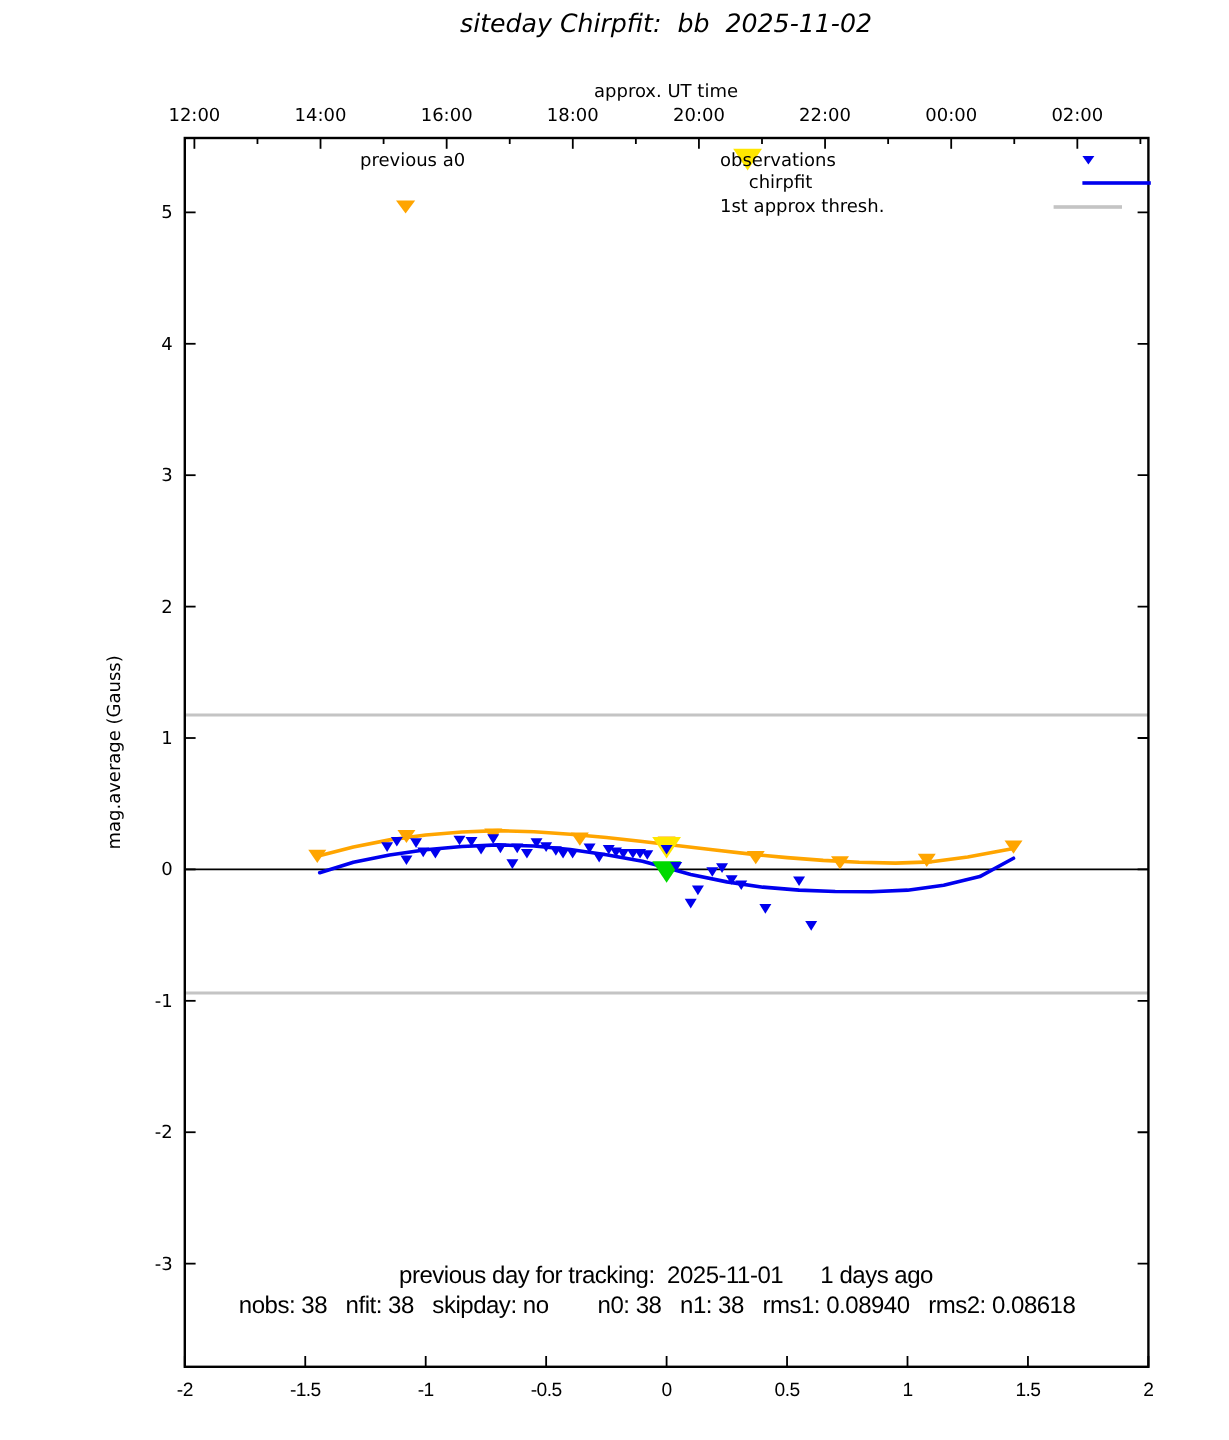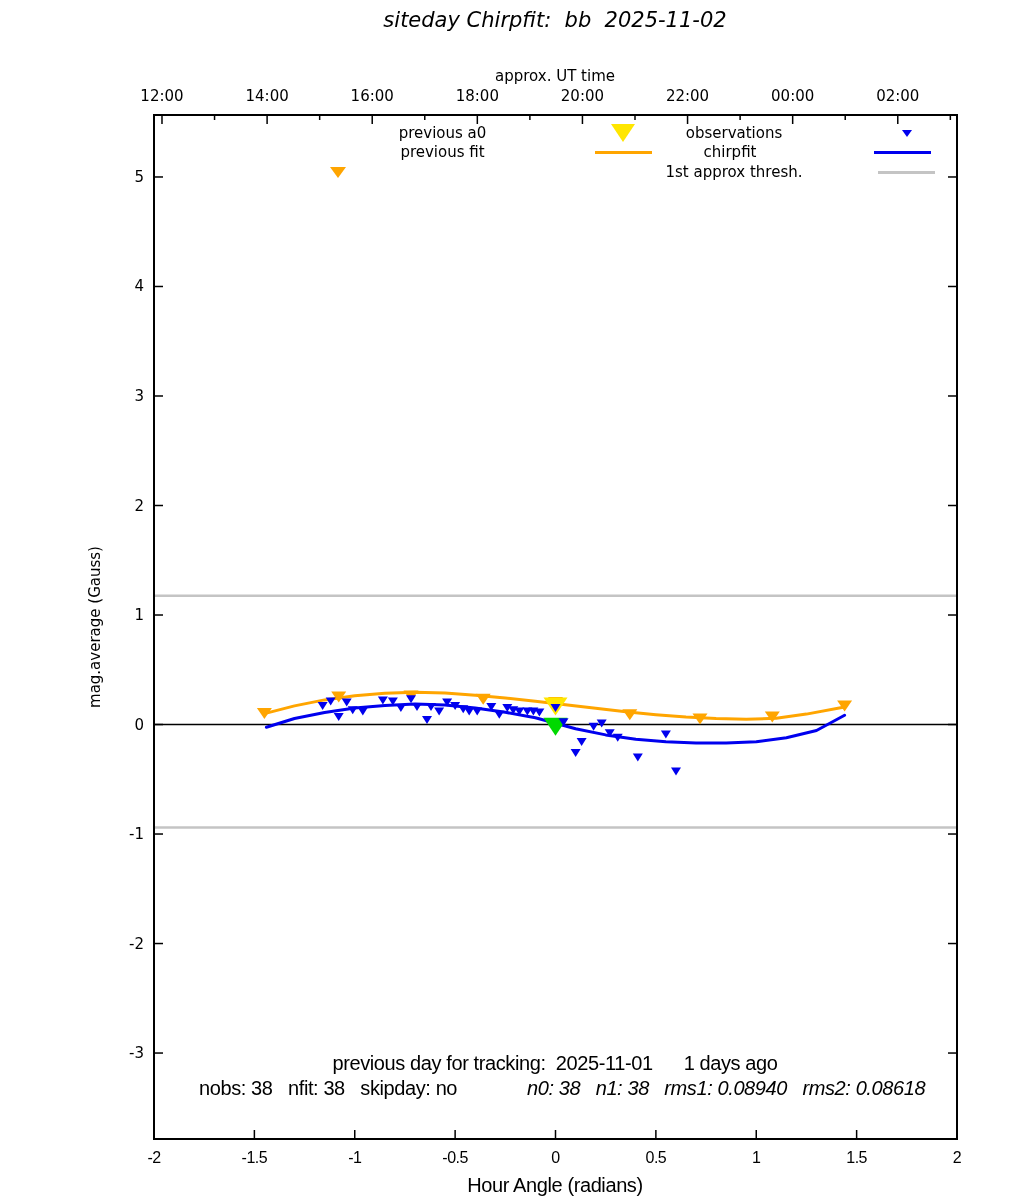--- a/index.html
+++ b/index.html
@@ -9,32 +9,32 @@
   .abslbl{position:absolute;white-space:pre;}
   #title{left:155px;top:8px;width:800px;text-align:center;font-size:21px;font-style:italic;}
   #x2label{left:155px;top:55px;width:800px;text-align:center;font-size:15px;margin-top:12px;}
   #ylabel{left:-55px;top:618px;width:300px;text-align:center;font-size:15px;
           transform:rotate(-90deg);transform-origin:center;}
   #xlabel{left:155px;top:1174px;width:800px;text-align:center;}
   .narrow{font-family:"Liberation Sans",sans-serif;letter-spacing:-0.4px;font-size:20px;}
   .tickf{font-family:"DejaVu Sans",sans-serif;font-size:15px;fill:#000;}
   .tickn{font-family:"Liberation Sans",sans-serif;font-size:16px;letter-spacing:-0.5px;fill:#000;}
   .lrow{position:absolute;display:flex;align-items:center;height:20px;}
-  .ltxt{font-size:15px;text-align:center;white-space:pre;}
+  .ltxt{font-size:15px;text-align:left;white-space:pre;}
   .lcol1 .ltxt{width:285px;}
   .lcol2 .ltxt{width:268px;}
   .lmk{width:76px;display:flex;justify-content:center;align-items:center;}
   .lcol2 .lmk{width:77px;}
   .tri{width:0;height:0;display:inline-block;border-left:12px solid transparent;
        border-right:12px solid transparent;border-top:18px solid #000;}
   .tri.sm{border-left-width:5px;border-right-width:5px;border-top-width:7px;}
   .tri.md{border-left-width:8px;border-right-width:8px;border-top-width:11px;}
   .lseg{display:inline-block;width:57px;height:3px;background:#000;}
   #stats1L{left:199px;top:1077px;}
-  #stats1R{left:527px;top:1077px;font-style:italic;}
+  #stats1R{left:498px;top:1077px;}
   #stats2{left:155px;top:1052px;width:800px;text-align:center;}
 </style>
 </head>
 <body>
 
 <div id="canvas">
 
   <svg id="plot" width="1024" height="1200">
     <g id="gThresh">
         <line x1="154" x2="957" y1="595.8452571917442" y2="595.8452571917442" stroke="#C4C4C4" stroke-width="2.5"></line>
@@ -168,47 +168,40 @@
         <path d="M 612.7 733.7 L 622.7 733.7 L 617.7 741.7 Z" fill="#0000EE"></path>
         <path d="M 632.8 753.4 L 642.8 753.4 L 637.8 761.4 Z" fill="#0000EE"></path>
         <path d="M 660.9 730.4 L 670.9 730.4 L 665.9 738.4 Z" fill="#0000EE"></path>
         <path d="M 671.0 767.6 L 681.0 767.6 L 676.0 775.6 Z" fill="#0000EE"></path>
       </g>
   </svg>
 
   <div id="title" class="abslbl">siteday Chirpfit:  bb  2025-11-02</div>
   <div id="x2label" class="abslbl">approx. UT time</div>
   <div id="ylabel" class="abslbl">mag.average (Gauss)</div>
-  <div id="xlabel" class="abslbl narrow">Hour Angle (radians)</div>
 
   <div class="lrow lcol1" style="left:300px;top:123px">
     <span class="ltxt">previous a0</span>
     <span class="lmk">
         <span class="tri" style="border-top-color: rgb(255, 230, 0);"></span>
       </span>
   </div>
-  <div class="lrow lcol1" style="left:300px;top:142px">
-    <span class="ltxt">previous fit</span>
-    <span class="lmk">
-        <span class="lseg" style="background: rgb(255, 165, 0);"></span>
-      </span>
-  </div>
   <div class="lrow lcol1" style="left:300px;top:162px">
     <span class="lmk">
         <span class="tri md" style="border-top-color: rgb(255, 165, 0);"></span>
       </span>
   </div>
 
   <div class="lrow lcol2" style="left:600px;top:123px">
     <span class="ltxt">observations</span>
     <span class="lmk">
         <span class="tri sm" style="border-top-color: rgb(0, 0, 238);"></span>
       </span>
   </div>
-  <div class="lrow lcol2" style="left:596px;top:142px">
+  <div class="lrow lcol2" style="left:624px;top:142px">
     <span class="ltxt">chirpfit</span>
     <span class="lmk">
         <span class="lseg" style="background: rgb(0, 0, 238);"></span>
       </span>
   </div>
   <div class="lrow lcol2" style="left:600px;top:162px">
     <span class="ltxt">1st approx thresh.</span>
     <span class="lmk">
         <span class="lseg" style="background: rgb(196, 196, 196);"></span>
       </span>

